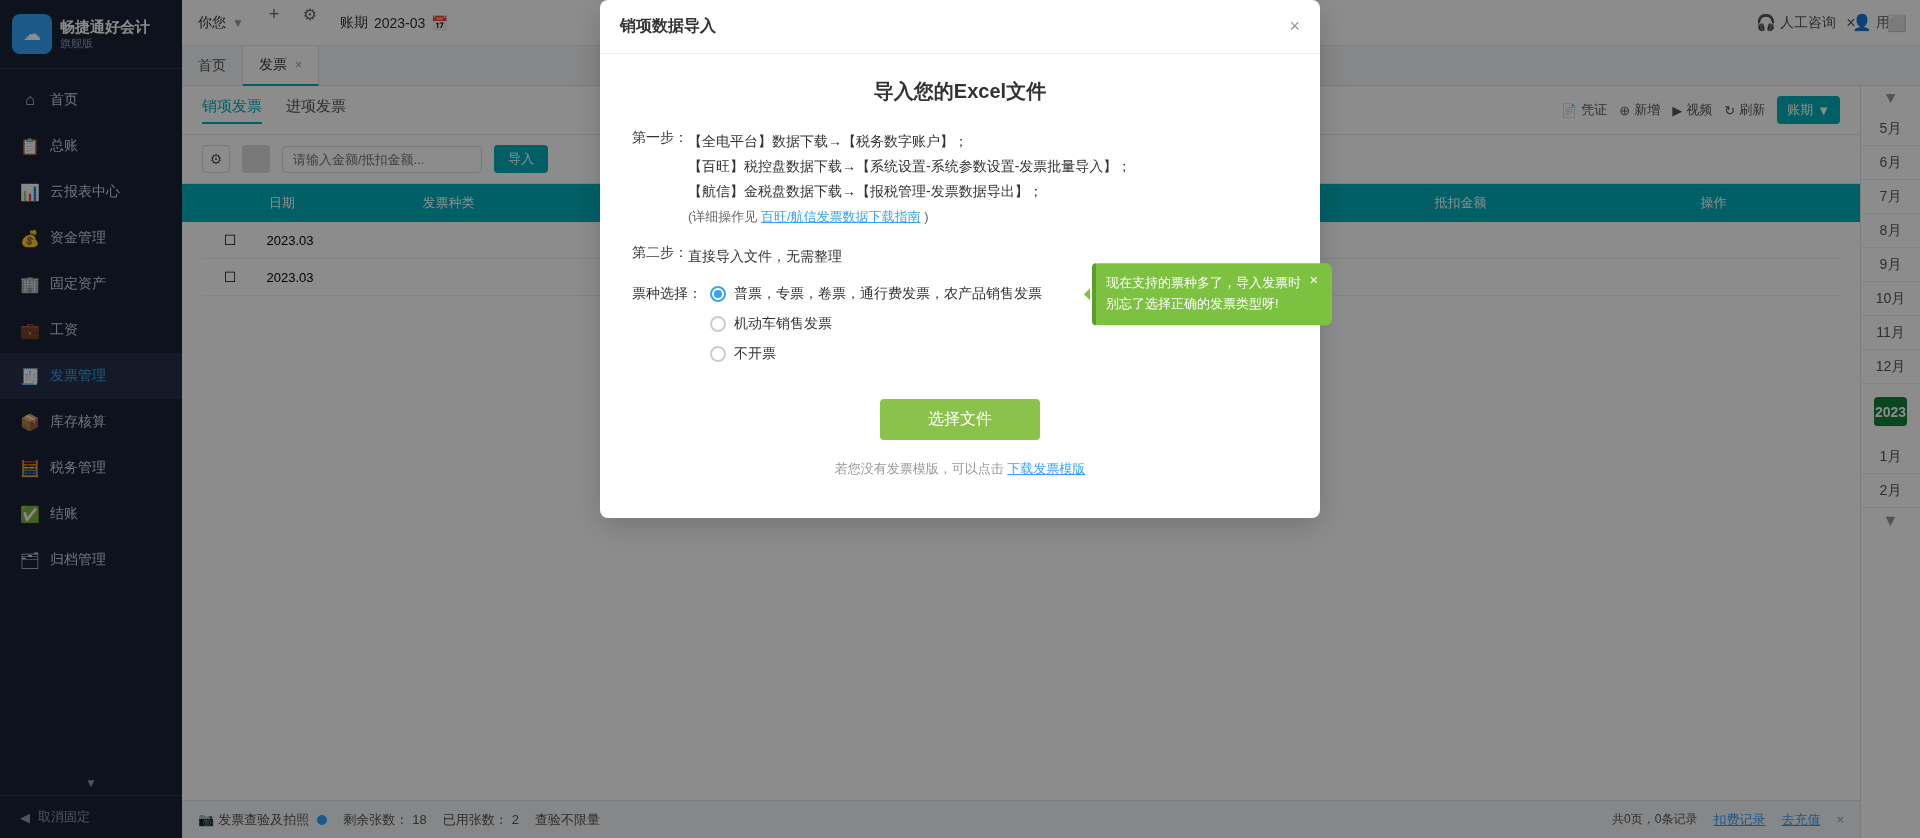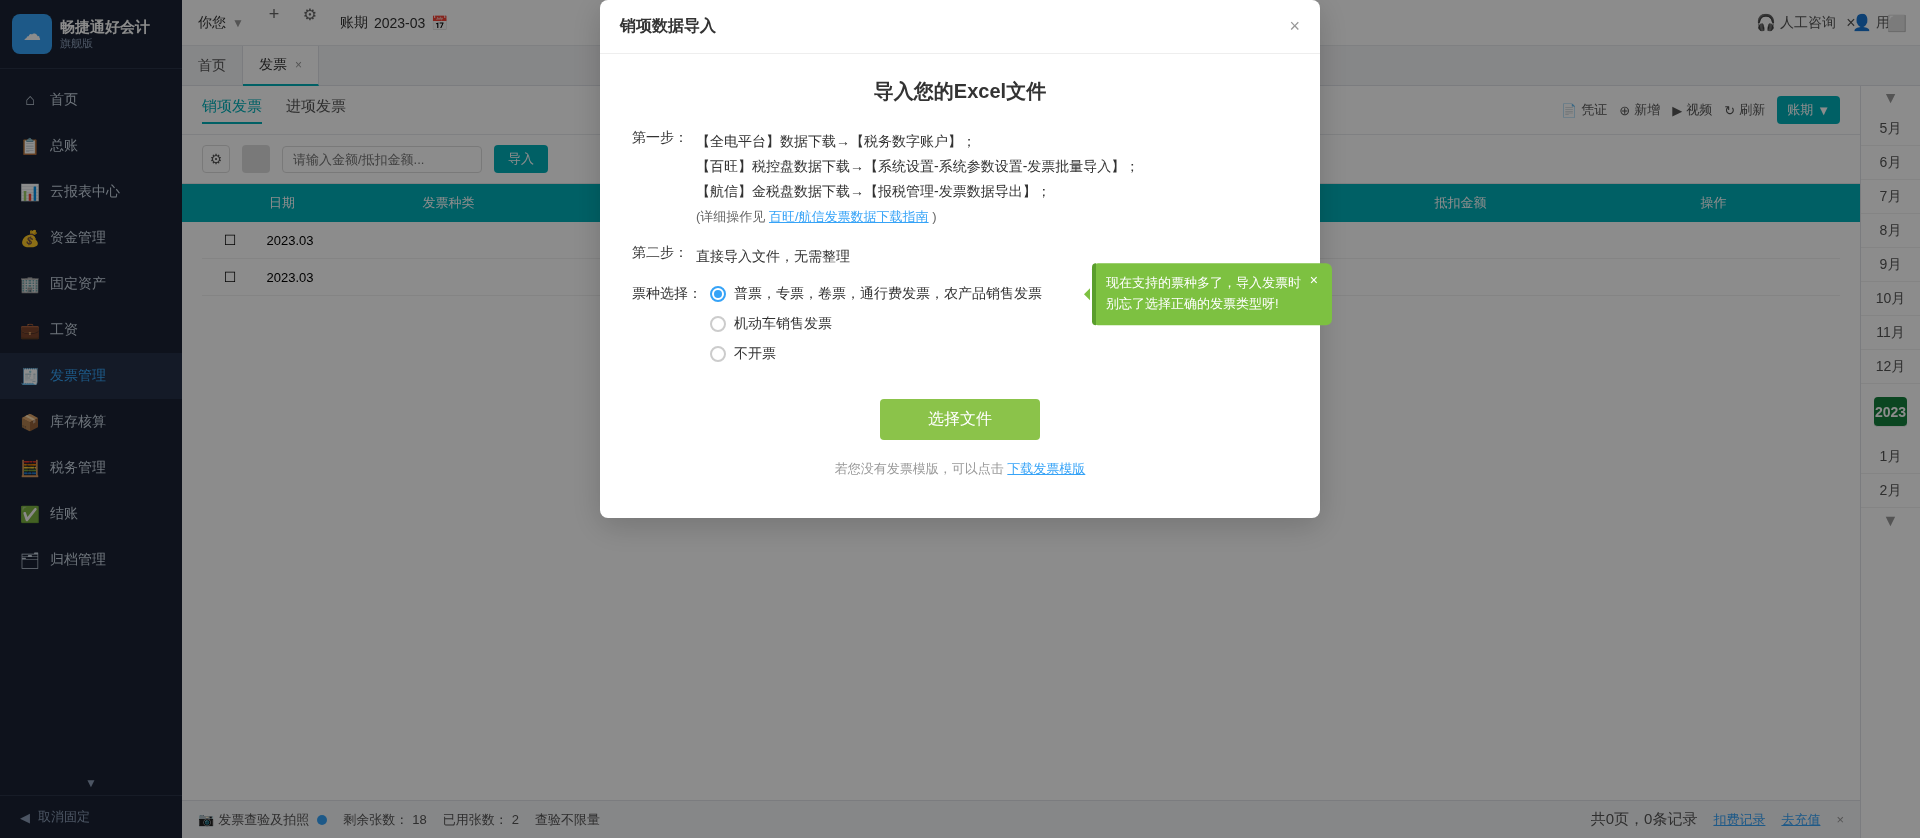--- a/index.html
+++ b/index.html
@@ -73,21 +73,21 @@
     .overlay { position: fixed; top: 0; left: 0; width: 100%; height: 100%; background: rgba(0,0,0,0.45); z-index: 100; display: flex; align-items: flex-start; justify-content: center; }
 
     
     .modal { background: #fff; border-radius: 8px; width: 720px; box-shadow: 0 8px 32px rgba(0,0,0,0.18); position: relative; }
     .modal-header { display: flex; align-items: center; justify-content: space-between; padding: 16px 20px; border-bottom: 1px solid #eee; }
     .modal-title { font-size: 16px; font-weight: 600; color: #333; }
     .modal-close { color: #999; cursor: pointer; font-size: 18px; }
     .modal-body { padding: 24px 32px 20px; }
     .modal-main-title { text-align: center; font-size: 20px; font-weight: bold; color: #333; margin-bottom: 24px; }
 
-    .step-row { margin-bottom: 16px; display: flex; align-items: flex-start; gap: 8px; }
+    .step-row { margin-bottom: 16px; display: flex; align-items: flex-start; gap: 0; }
     .step-label { font-size: 14px; color: #333; font-weight: 500; white-space: nowrap; flex-shrink: 0; }
     .step-content { font-size: 14px; color: #333; line-height: 1.8; }
     .step-link { color: #36a3f7; text-decoration: underline; cursor: pointer; }
     .step-note { color: #666; font-size: 13px; }
 
     .radio-group { margin: 16px 0 8px 80px; }
     .radio-item { display: flex; align-items: center; margin-bottom: 12px; font-size: 14px; color: #333; cursor: pointer; position: relative; }
     .radio-input { width: 16px; height: 16px; border-radius: 50%; border: 2px solid #36a3f7; margin-right: 8px; display: flex; align-items: center; justify-content: center; flex-shrink: 0; }
     .radio-input.checked { border-color: #36a3f7; }
     .radio-input.checked::after { content: ''; width: 8px; height: 8px; border-radius: 50%; background: #36a3f7; display: block; }
@@ -101,21 +101,21 @@
     .tooltip-bubble { position: absolute; right: -200px; top: 50%; transform: translateY(-50%); background: #7dc141; color: #fff; border-radius: 6px; padding: 10px 14px; font-size: 13px; line-height: 1.6; width: 240px; }
     .tooltip-bubble::before { content: ''; position: absolute; left: -8px; top: 50%; transform: translateY(-50%); border: 6px solid transparent; border-right-color: #7dc141; border-left: none; }
     .tooltip-close { float: right; cursor: pointer; color: #fff; font-size: 14px; line-height: 1; }
     .tooltip-bar { width: 4px; height: 100%; background: #5a9e2c; position: absolute; left: 0; top: 0; border-radius: 4px 0 0 4px; }
 
     
     .status-bar { height: 38px; background: #f5f6f8; border-top: 1px solid #e0e2e8; display: flex; align-items: center; padding: 0 16px; font-size: 13px; color: #555; gap: 16px; flex-shrink: 0; }
     .status-item { display: flex; align-items: center; gap: 4px; }
     .status-link { color: #36a3f7; text-decoration: underline; cursor: pointer; }
     .status-bar-spacer { flex: 1; }
-    .pagination { display: flex; align-items: center; gap: 8px; color: #555; font-size: 15px; }
+    .pagination { display: flex; align-items: center; gap: 8px; color: #555; font-size: 12px; }
 
     
     .right-months { width: 60px; background: #fff; border-left: 1px solid #e0e2e8; flex-shrink: 0; display: flex; flex-direction: column; overflow-y: auto; }
     .month-item { height: 34px; display: flex; align-items: center; justify-content: center; font-size: 14px; color: #555; cursor: pointer; border-bottom: 1px solid #f0f0f0; }
     .month-item.current-year { background: #15803d; color: #fff; font-weight: bold; border-radius: 4px; margin: 13px; height: 30px; }
     .month-arrow { color: #999; cursor: pointer; font-size: 16px; display: flex; align-items: center; justify-content: center; padding: 4px; }
     .up-arrow { transform: rotate(180deg); }
     .window-btn { width: 46px; height: 46px; display: flex; align-items: center; justify-content: center; cursor: pointer; color: #555; font-size: 16px; }
   </style>
 </head>

